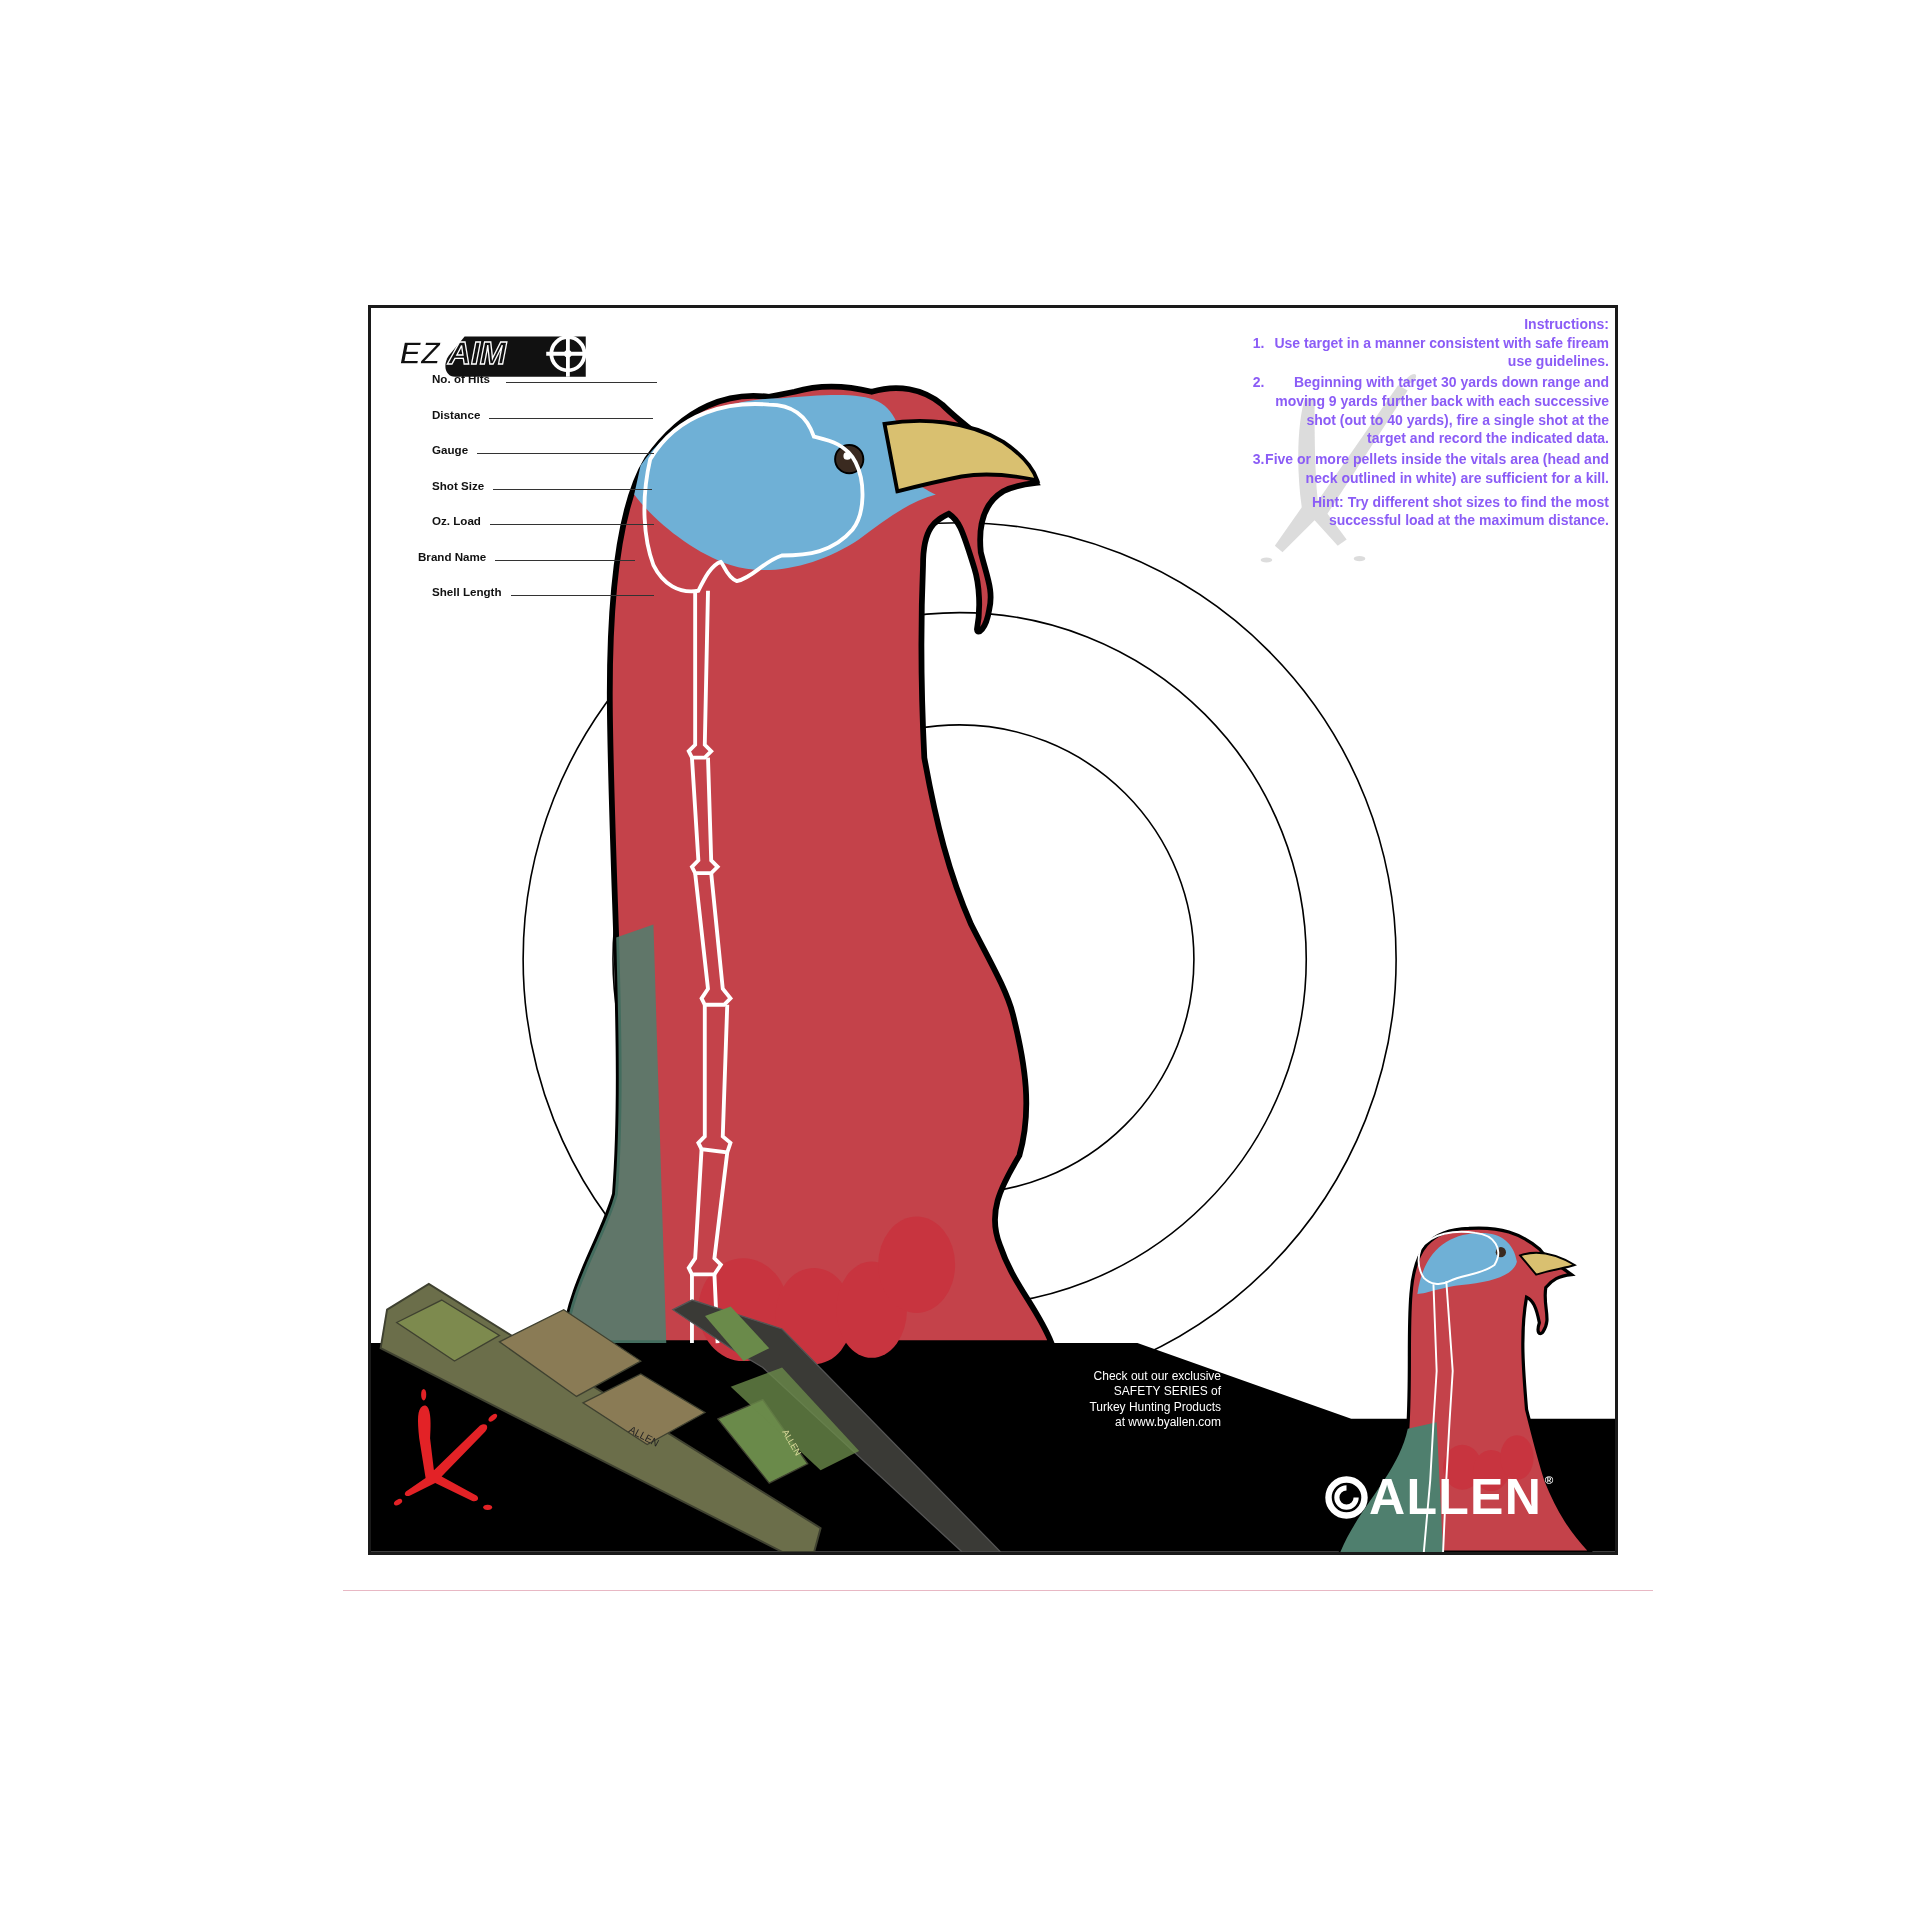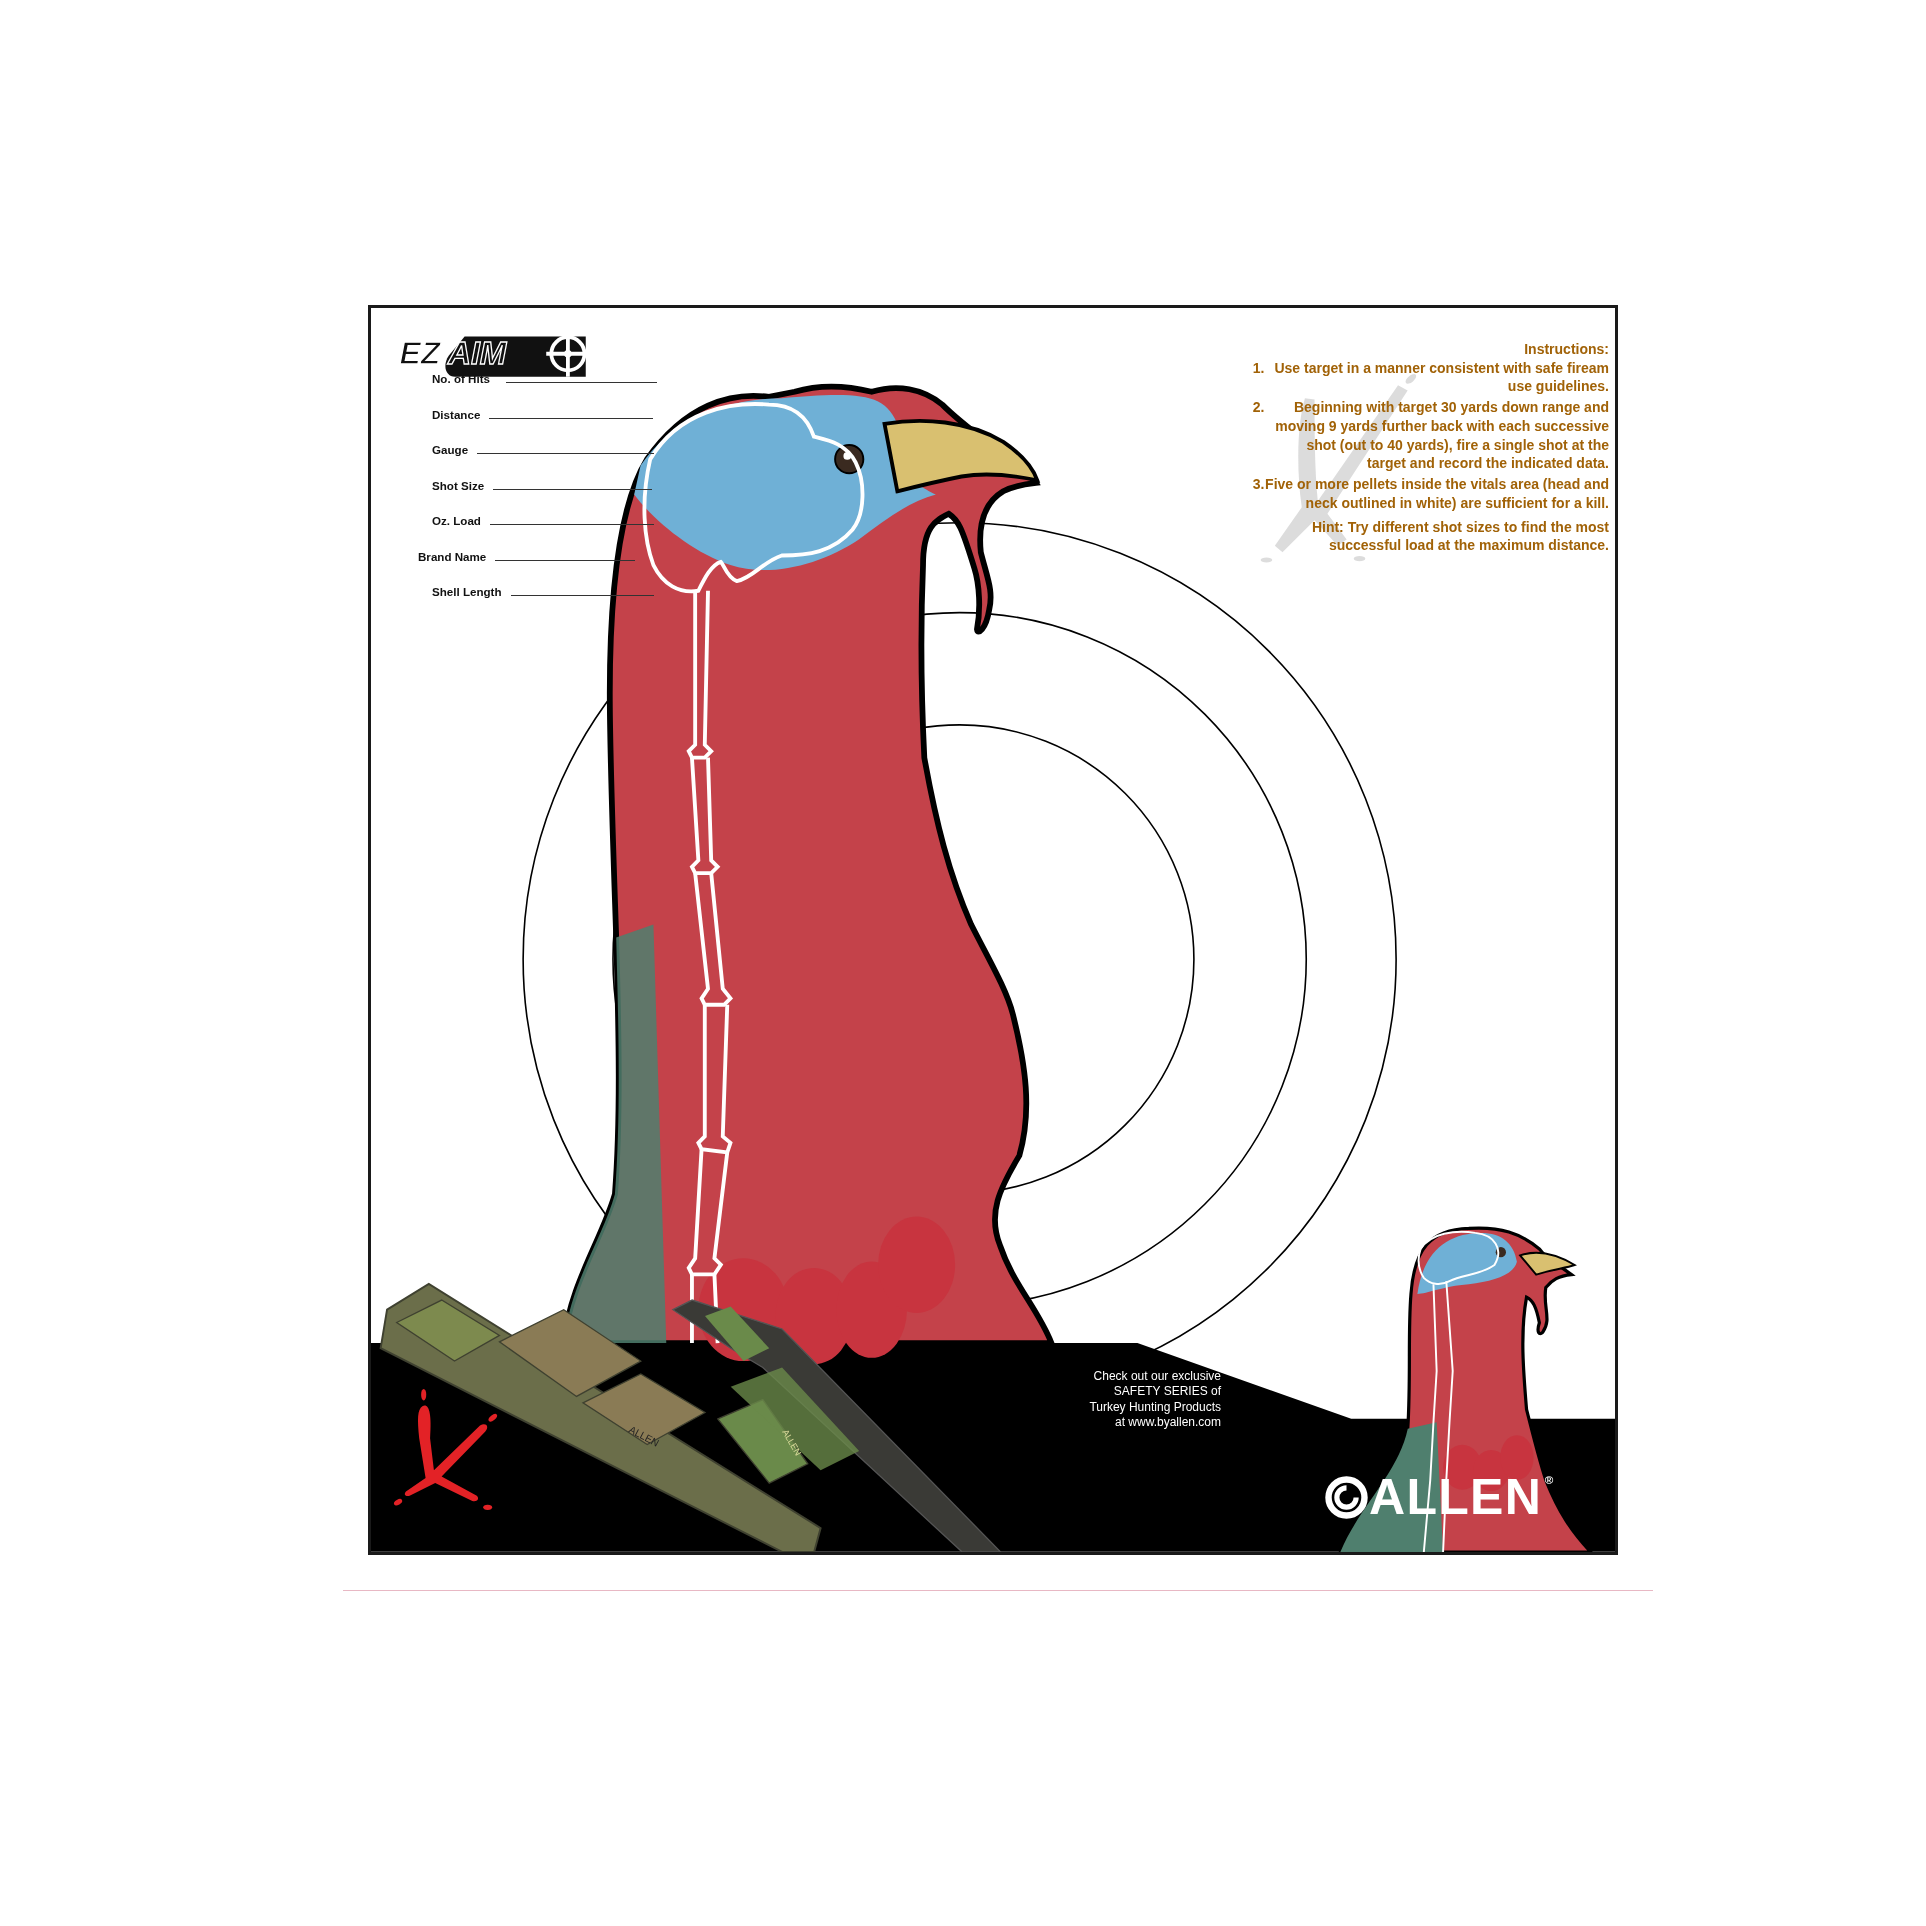--- a/index.html
+++ b/index.html
@@ -4,21 +4,21 @@
 <style>
   html, body { margin:0; padding:0; background:#ffffff; }
   body { width:1926px; height:1926px; position:relative; overflow:hidden; font-family:"Liberation Sans", sans-serif; }
   .abs { position:absolute; }
   #frame { left:368px; top:305px; width:1244px; height:1244px; border:3.9px solid #1a1a1a; background:#fff; overflow:hidden; }
   #frame-inner { position:absolute; left:0; top:0; width:1376px; height:1244px;text-align:right; }
   svg { display:block; }
   .logo { left:22.5px; top:19px; width:205px; height:51px; }
   .field { position:absolute; left:22px; display:flex; align-items:flex-end; font-weight:bold; font-size:11.6px; color:#111;padding-left:39px; }
   .field .line { height:1.3px; background:#333; margin-left:9px; margin-bottom:1.9px; }
-  #instructions { left:878px; top:32px; width:360px; font-size:14px; font-weight:bold; color:#a16207; line-height:18.6px; }
+  #instructions { left:878px; top:7px; width:360px; font-size:14px; font-weight:bold; color:#8b5cf6; line-height:18.6px; }
   #instructions .item { display:flex; }
   #instructions .num { width:15.4px; flex:none; }
   #instructions .hint { margin-top:5px; }
   #warning { left:986px; top:347px; width:270px; font-size:25px; font-weight:bold; color:#d7262c; line-height:32px; }
   #promo { left:645px; top:1061px; width:205px; font-size:12px; color:#fff; line-height:15.4px; }
   #allen { left:953px; top:1160px; font-size:50px; font-weight:bold; color:#fff; letter-spacing:1.3px; display:flex; align-items:center; }
   #allen .reg { font-size:11.6px; align-self:flex-start; margin-left:2.6px; margin-top:5.1px; }
   #footer-line { left:343px; top:1590px; width:1310px; height:1.3px; background:#e8b8c4; }
 </style>
 </head>

